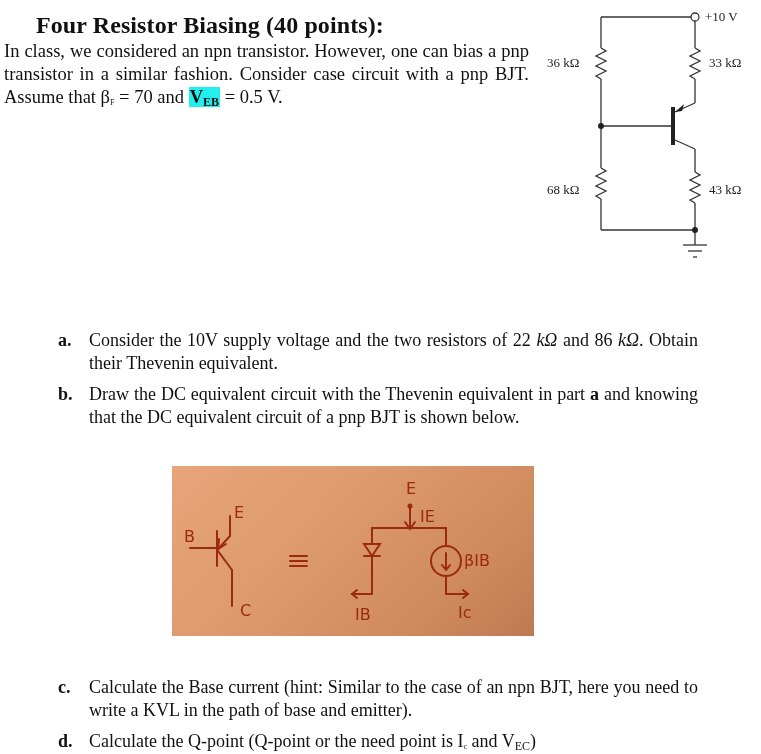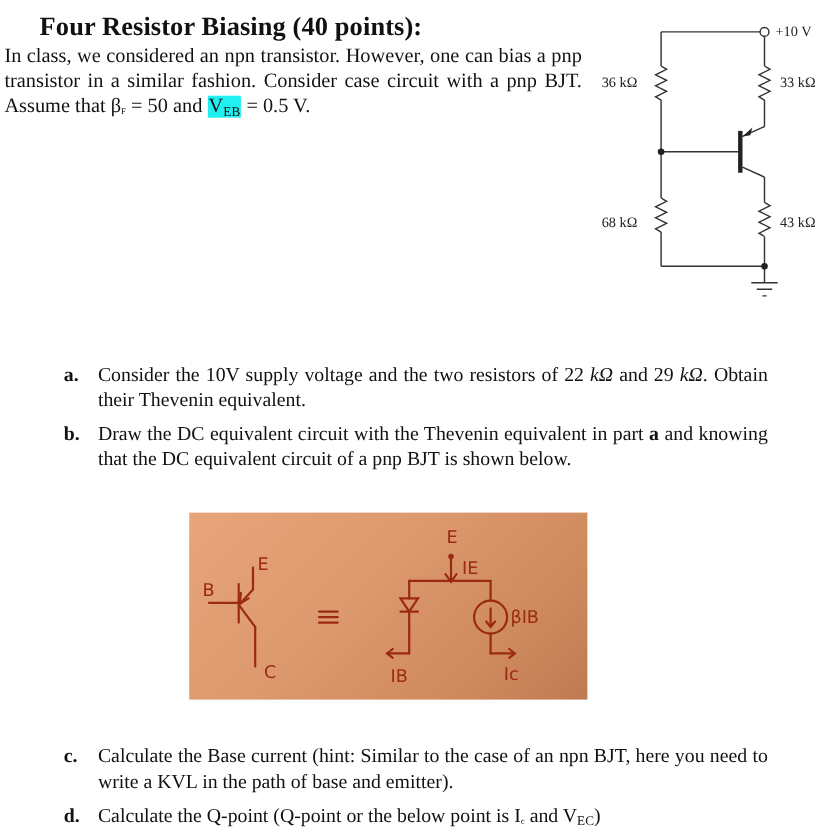--- a/index.html
+++ b/index.html
@@ -10,24 +10,24 @@
   }
   .title {
     position: absolute; left: 4px; top: 12px;
     font-weight: bold; font-size: 24px; letter-spacing: 0.1px; margin-left: 32px;
   }
   .intro {
     position: absolute; left: 4px; top: 40px; width: 525px;
     font-size: 18.5px; line-height: 23px; text-align: justify;
     text-align-last: left;
   }
-  .hl { background: #22f0f0; padding: 0 1px; }
+  .hl { background: #22f0f0; padding: 0 1px; font-weight: bold; }
   sub { font-size: 12px; vertical-align: -3px; }
   .sub-small { font-size: 8px; vertical-align: -2px; }
-  .circuit { position: absolute; left: 540px; top: 12px; width: 221px; height: 270px; }
+  .circuit { position: absolute; left: 540px; top: 0; width: 221px; height: 270px; }
   .circuit text { font-family: "Liberation Serif", serif; font-size: 13px; fill: #222; }
 
   .parts { position: absolute; left: 58px; width: 640px; font-size: 18px; line-height: 23px; }
   .part { display: flex; margin-bottom: 8px; }
   .part .letter { width: 31px; font-weight: bold; flex: 0 0 31px; }
   .part .body { flex: 1; text-align: justify; text-align-last: left; }
   .italic { font-style: italic; }
 
   .photo {
     position: absolute; left: 172px; top: 466px; width: 362px; height: 170px;
@@ -35,21 +35,21 @@
   }
   .photo svg { position: absolute; left: 0; top: 0; }
   .photo text { font-family: "DejaVu Sans", sans-serif; fill: #9a2a10; }
 </style>
 </head>
 <body>
 
 <div class="title">Four Resistor Biasing (40 points):</div>
 
 <div class="intro">
-  <span>In class, we considered an npn transistor. However, one can bias a pnp transistor in a similar fashion. Consider case circuit with a pnp BJT. Assume that </span><span>β</span><sub class="sub-small">F</sub><span> = 50 and </span><span class="hl"><span>V</span><sub>EB</sub></span><span> = 0.5 V.</span>
+  <span>In class, we considered an npn transistor. However, one can bias a pnp transistor in a similar fashion. Consider case circuit with a pnp BJT. Assume that </span><span>β</span><sub class="sub-small">F</sub><span> = 70 and </span><span class="hl"><span>V</span><sub>EB</sub></span><span> = 0.5 V.</span>
 </div>
 
 <div class="circuit">
   <svg width="221" height="270" viewBox="0 0 221 270">
     <g stroke="#333" stroke-width="1.3" fill="none">
 
       <line x1="61" y1="17" x2="151" y2="17"></line>
       <circle cx="155" cy="17" r="4" fill="#fff"></circle>
 
       <line x1="61" y1="17" x2="61" y2="48"></line>
@@ -89,21 +89,21 @@
     <text x="7" y="67">36 kΩ</text>
     <text x="169" y="67">33 kΩ</text>
     <text x="7" y="194">68 kΩ</text>
     <text x="169" y="194">43 kΩ</text>
   </svg>
 </div>
 
 <div class="parts" style="top:329px;">
   <div class="part">
     <div class="letter">a.</div>
-    <div class="body"><span>Consider the 10V supply voltage and the two resistors of 22 </span><span class="italic">kΩ</span><span> and 29 </span><span class="italic">kΩ</span><span>. Obtain their Thevenin equivalent.</span></div>
+    <div class="body"><span>Consider the 10V supply voltage and the two resistors of 22 </span><span class="italic">kΩ</span><span> and 86 </span><span class="italic">kΩ</span><span>. Obtain their Thevenin equivalent.</span></div>
   </div>
   <div class="part">
     <div class="letter">b.</div>
     <div class="body"><span>Draw the DC equivalent circuit with the Thevenin equivalent in part </span><b>a</b><span> and knowing that the DC equivalent circuit of a pnp BJT is shown below.</span></div>
   </div>
 </div>
 
 <div class="photo">
   <svg width="362" height="170" viewBox="0 0 362 170">
     <g stroke="#9a2a10" stroke-width="2" fill="none" stroke-linecap="round">
@@ -149,15 +149,15 @@
   </svg>
 </div>
 
 <div class="parts" style="top:676px;">
   <div class="part">
     <div class="letter">c.</div>
     <div class="body">Calculate the Base current (hint: Similar to the case of an npn BJT, here you need to write a KVL in the path of base and emitter).</div>
   </div>
   <div class="part">
     <div class="letter">d.</div>
-    <div class="body"><span>Calculate the Q-point (Q-point or the below point is I</span><sub class="sub-small">c</sub><span> and V</span><sub>EC</sub><span>)</span></div>
+    <div class="body"><span>Calculate the Q-point (Q-point or the need point is I</span><sub class="sub-small">c</sub><span> and V</span><sub>EC</sub><span>)</span></div>
   </div>
 </div>
 
 </body></html>

